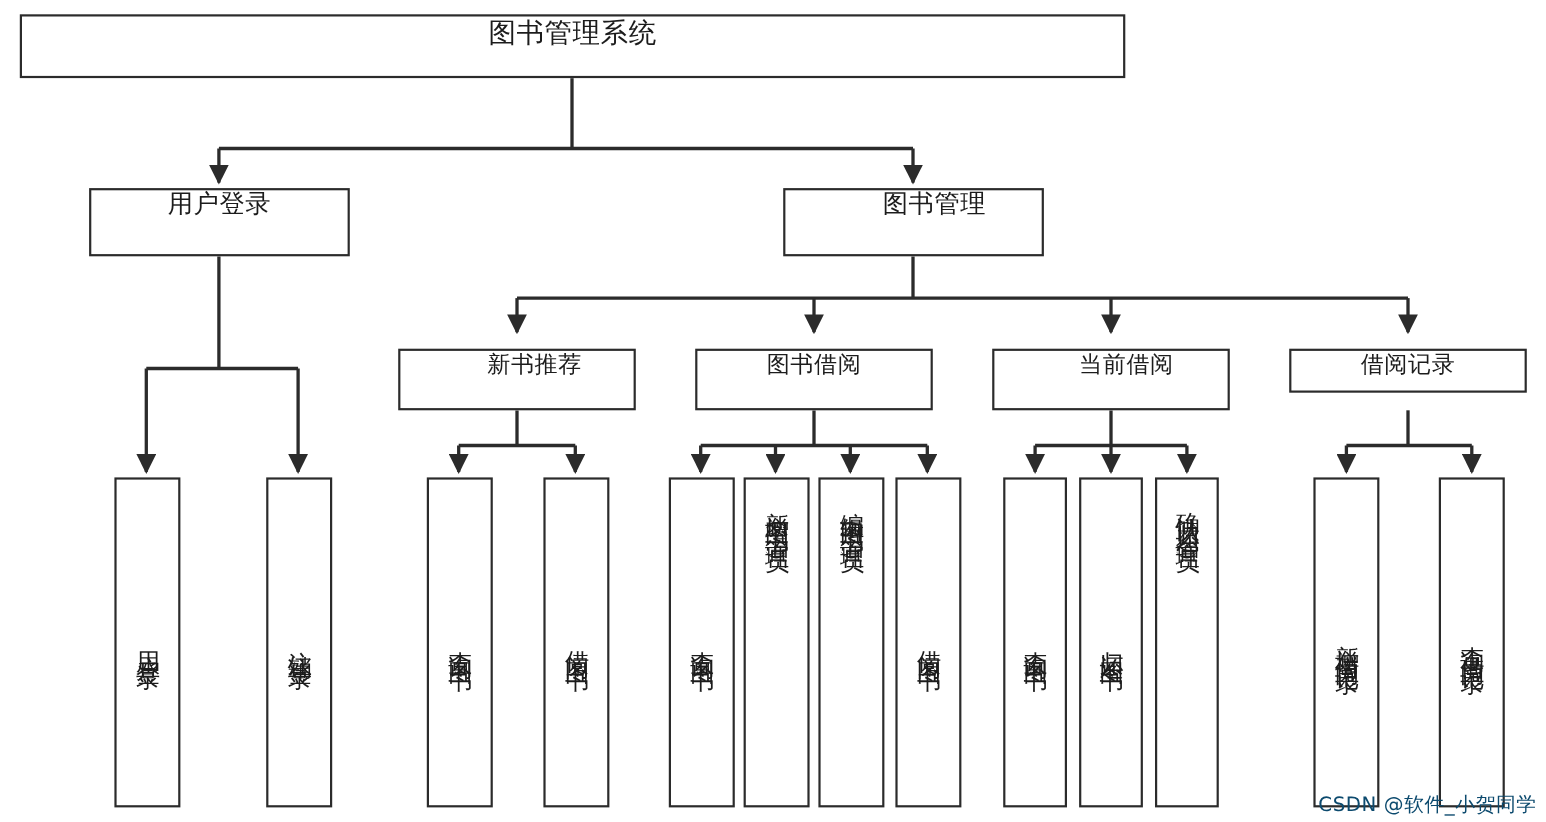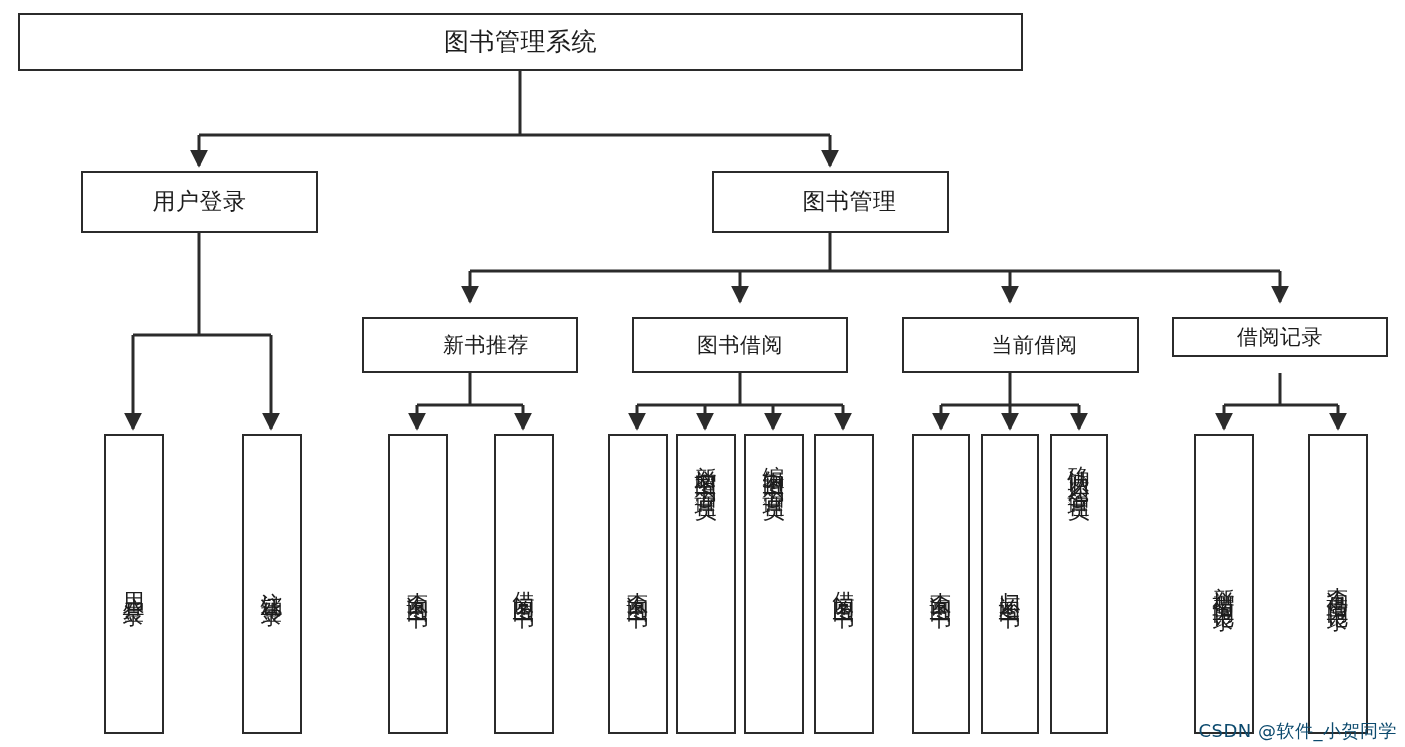--- a/index.html
+++ b/index.html
@@ -21,21 +21,21 @@
     width:1405px;
     height:747px;
     pointer-events:none;
   }
   .node{
     position:absolute;
     box-sizing:border-box;
     background:#ffffff;
     border:2.5px solid #2b2b2b;
     display:flex;
-    align-items:center;
+    align-items:flex-start;
     justify-content:center;
     z-index:2;
   }
   .node .label{
     display:block;
     text-align:center;
     color:#1c1c1c;
     line-height:1.18;
     letter-spacing:0.5px;
   }
@@ -141,21 +141,21 @@
   </div>
 
   <div class="node l3" style="left:362px;top:317px;width:216px;height:56px;padding-left:32px;">
     <span class="label">新书推荐</span>
   </div>
 
   <div class="node l3" style="left:632px;top:317px;width:216px;height:56px;">
     <span class="label">图书借阅</span>
   </div>
 
-  <div class="node l3" style="left:902px;top:317px;width:237px;height:56px;padding-left:28px;">
+  <div class="node l3" style="left:902px;top:317px;width:216px;height:56px;padding-left:28px;">
     <span class="label">当前借阅</span>
   </div>
 
   <div class="node l3" style="left:1172px;top:317px;width:216px;height:40px;">
     <span class="label">借阅记录</span>
   </div>
 
   <div class="node leaf mid" style="left:104px;top:434px;width:60px;height:300px;">
     <span class="label">用户登录</span>
   </div>

